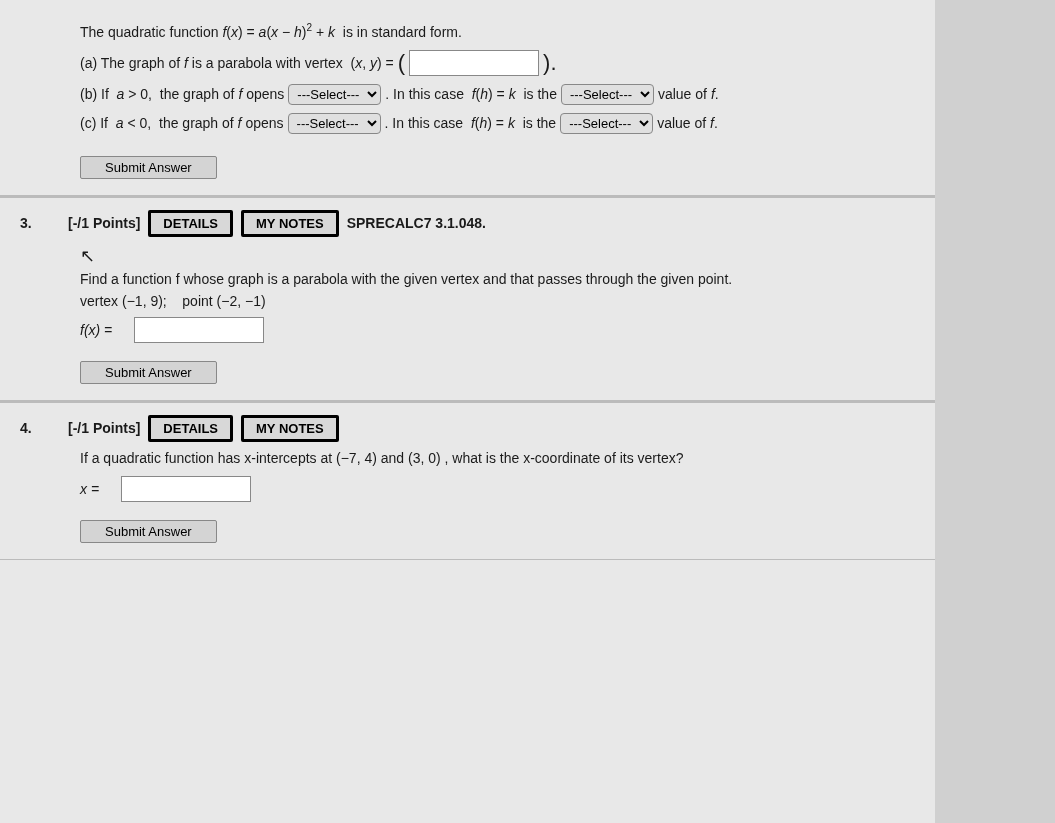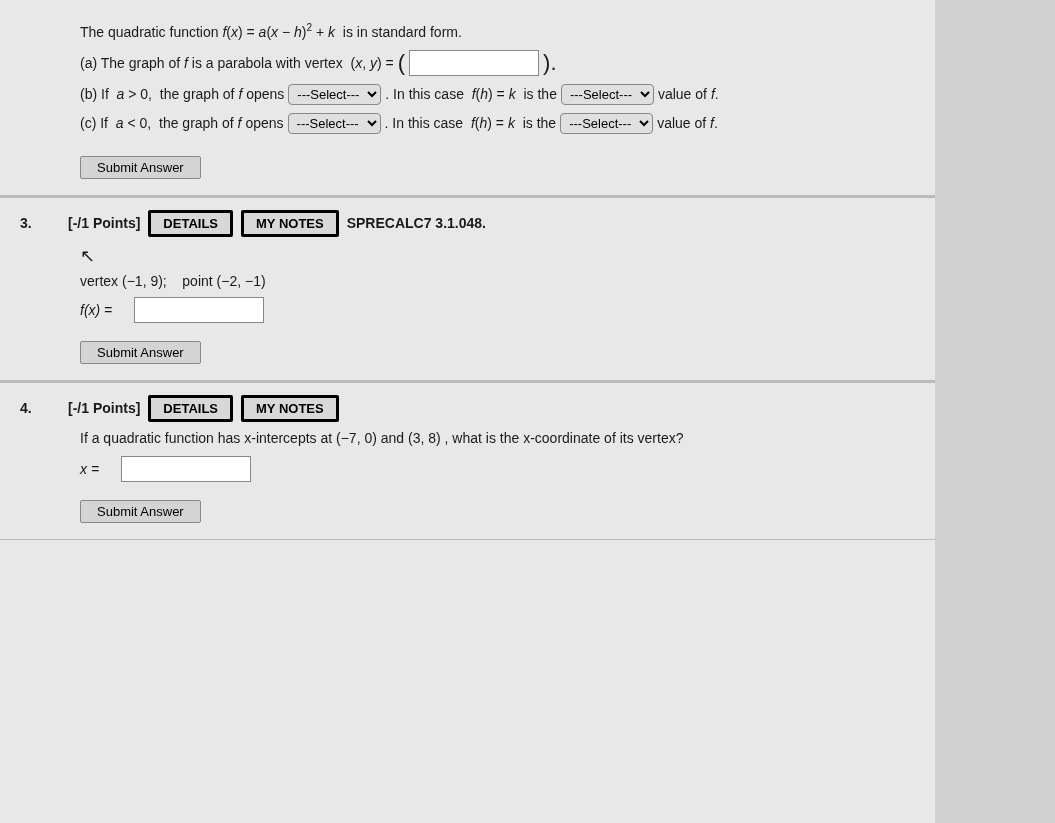--- a/index.html
+++ b/index.html
@@ -85,21 +85,21 @@
       background: #fff;
       width: 130px;
       height: 26px;
       padding: 2px 4px;
       font-size: 13px;
       display: inline-block;
     }
     .submit-btn {
       border: 1px solid #888;
       background: #d4d4d4;
-      padding: 3px 16px;
+      padding: 3px 24px;
       font-size: 13px;
       cursor: pointer;
       border-radius: 2px;
       margin-top: 10px;
       display: inline-block;
     }
     .fx-row {
       display: flex;
       align-items: center;
       gap: 22px;
@@ -206,20 +206,21 @@
       <button class="btn-details">DETAILS</button>
       <button class="btn-mynotes">MY NOTES</button>
       <span class="problem-code">SPRECALC7 3.1.048.</span>
     </div>
 
     <div class="problem-body">
 
       <div style="margin-bottom:4px;">
         <span style="font-size:18px; display:inline-block; transform: rotate(0deg);">↖</span>
       </div>
+      <p>Find a function f whose graph is a parabola with the given vertex and that passes through the given point.</p>
       <p class="vertex-line" style="margin-top:6px; ">
         vertex (−1, 9); &nbsp;&nbsp; point (−2, −1)
       </p>
       <div class="fx-row">
         <span class="fx-label"><span class="math">f</span>(<span class="math">x</span>) =</span>
         <input type="text" class="answer-input" value="" style="">
       </div>
     </div>
 
     <div style="padding-left:60px; margin-top:8px;">
@@ -231,21 +232,21 @@
 
   <div class="problem-block">
     <div class="problem-header">
       <span class="problem-number">4.</span>
       <span style="font-weight:bold; font-size:14px;">[-/1 Points]</span>
       <button class="btn-details">DETAILS</button>
       <button class="btn-mynotes">MY NOTES</button>
     </div>
 
     <div class="problem-body">
-      <p style="margin-bottom:10px;">If a quadratic function has x-intercepts at (−7, 0) and (3, 8) , what is the x-coordinate of its vertex?</p>
+      <p style="margin-bottom:10px;">If a quadratic function has x-intercepts at (−7, 4) and (3, 0) , what is the x-coordinate of its vertex?</p>
       <div class="fx-row">
         <span class="fx-label"><span class="math">x</span> =</span>
         <input type="text" class="answer-input" value="" style="">
       </div>
     </div>
 
     <div style="padding-left:60px; margin-top:8px;">
       <button class="submit-btn">Submit Answer</button>
     </div>
   </div>

